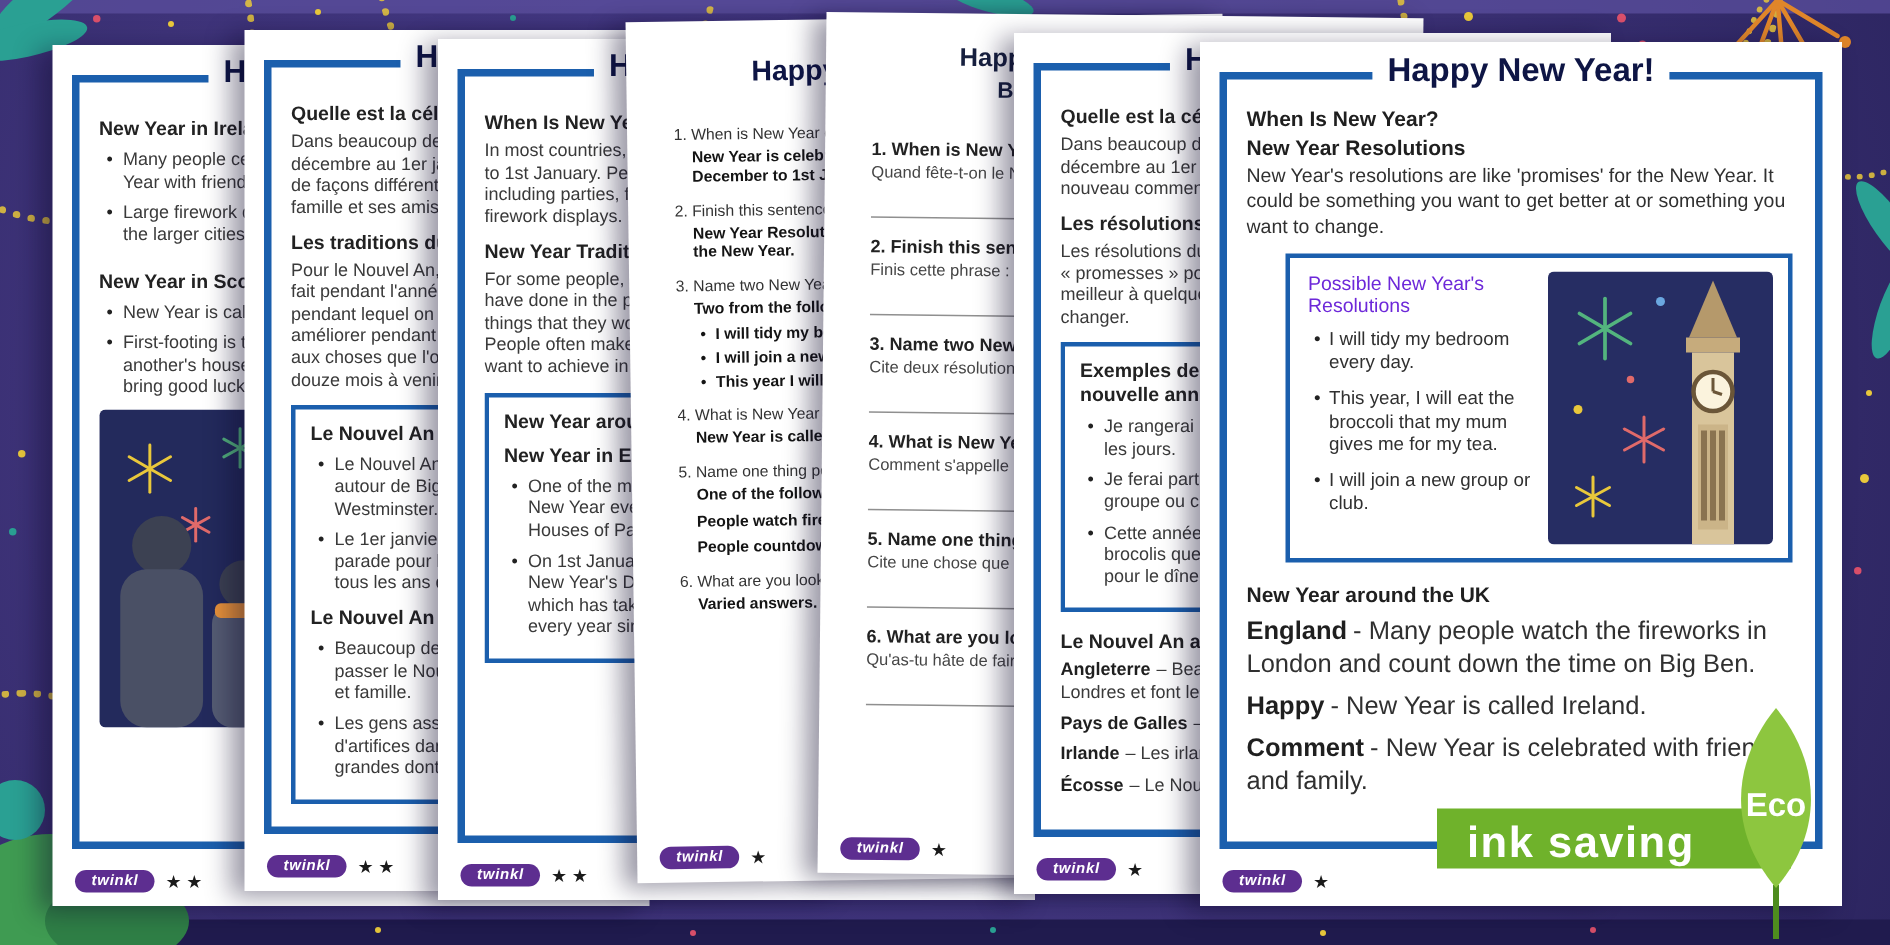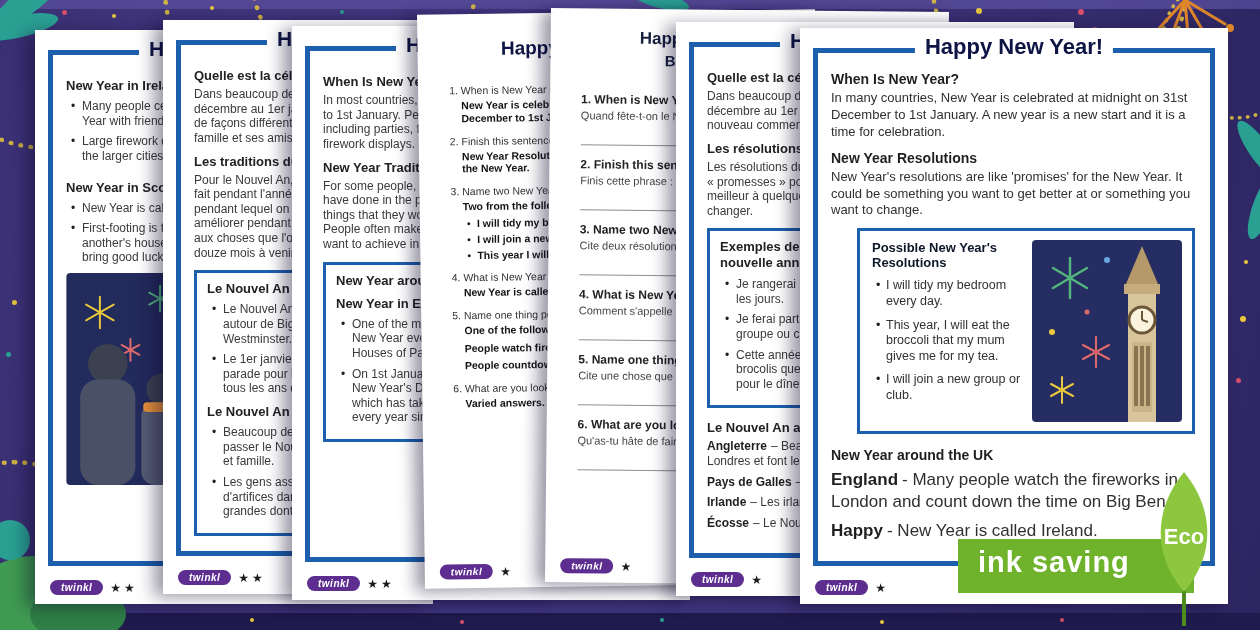--- a/index.html
+++ b/index.html
@@ -42,28 +42,28 @@
   .q5{font-weight:bold;font-size:12px;color:#222;margin-top:12px;white-space:nowrap;overflow:hidden}
   .f5{font-size:11px;color:#454545;margin-top:3px;white-space:nowrap;overflow:hidden}
   .rule{height:24px;border-bottom:1.5px solid #8f8f8f;margin-right:4px}
   
   .front .stitle{font-size:22px}
   .front .content{font-size:13px;color:#303030}
   .front .h{font-size:14px;margin:3px 0 3px;color:#1f1f1f}
   .front .p{line-height:1.3;margin-bottom:9px}
   .resbox{display:flex;gap:10px;border:3px solid #1b5fad;padding:9px 10px 9px 12px;margin:4px 2px 13px 26px}
   .res-text{flex:1}
-  .btitle{font-weight:bold;font-size:13px;color:#0f172a;margin-bottom:6px}
+  .btitle{font-weight:normal;font-size:13px;color:#6d28d9;margin-bottom:6px}
   .res-bl{position:relative;font-size:12.5px;line-height:1.25;margin:8px 0 8px 14px}
   .res-bl::before{content:"•";position:absolute;left:-10px;top:0;color:#222}
   .bigben{flex-shrink:0;width:150px;height:182px}
   .uk{font-size:17px;margin:6px 0;line-height:1.3}
   .b{font-weight:bold;color:#1f1f1f;margin-right:4px}
   
-  .eco-banner{position:absolute;left:958px;top:539px;width:236px;height:54px;background:#6fb22b;color:#fff;
+  .eco-banner{position:absolute;left:958px;top:539px;width:236px;height:40px;background:#6fb22b;color:#fff;
     font-size:29px;font-weight:600;line-height:46px;padding-left:20px;letter-spacing:1px;z-index:30}
   .eco-leaf{position:absolute;left:1142px;top:470px;width:84px;height:158px;z-index:31}
 </style>
 </head>
 <body>
 
 <div class="scene">
 
   <div class="topstrip"></div>
   <div class="botstrip"></div>
@@ -414,21 +414,20 @@
       <span class="pill">twinkl</span>
       <span class="stars">★</span>
     </div>
   </div>
 
   <div class="sheet front" style="left:800px;top:28px;width:428px;height:576px;z-index:10">
     <div class="frame"></div>
     <div class="stitle">Happy New Year!</div>
     <div class="content">
       <div class="h">When Is New Year?</div>
-      <div class="p">In many countries, New Year is celebrated at midnight on 31st December to 1st January. A new year is a new start and it is a time for celebration.</div>
       <div class="h">New Year Resolutions</div>
       <div class="p">New Year's resolutions are like 'promises' for the New Year. It could be something you want to get better at or something you want to change.</div>
       <div class="resbox">
         <div class="res-text">
           <div class="btitle">Possible New Year's Resolutions</div>
           <div class="res-bl">I will tidy my bedroom every day.</div>
           <div class="res-bl">This year, I will eat the broccoli that my mum gives me for my tea.</div>
           <div class="res-bl">I will join a new group or club.</div>
         </div>
         <svg class="bigben" viewBox="0 0 150 182">

